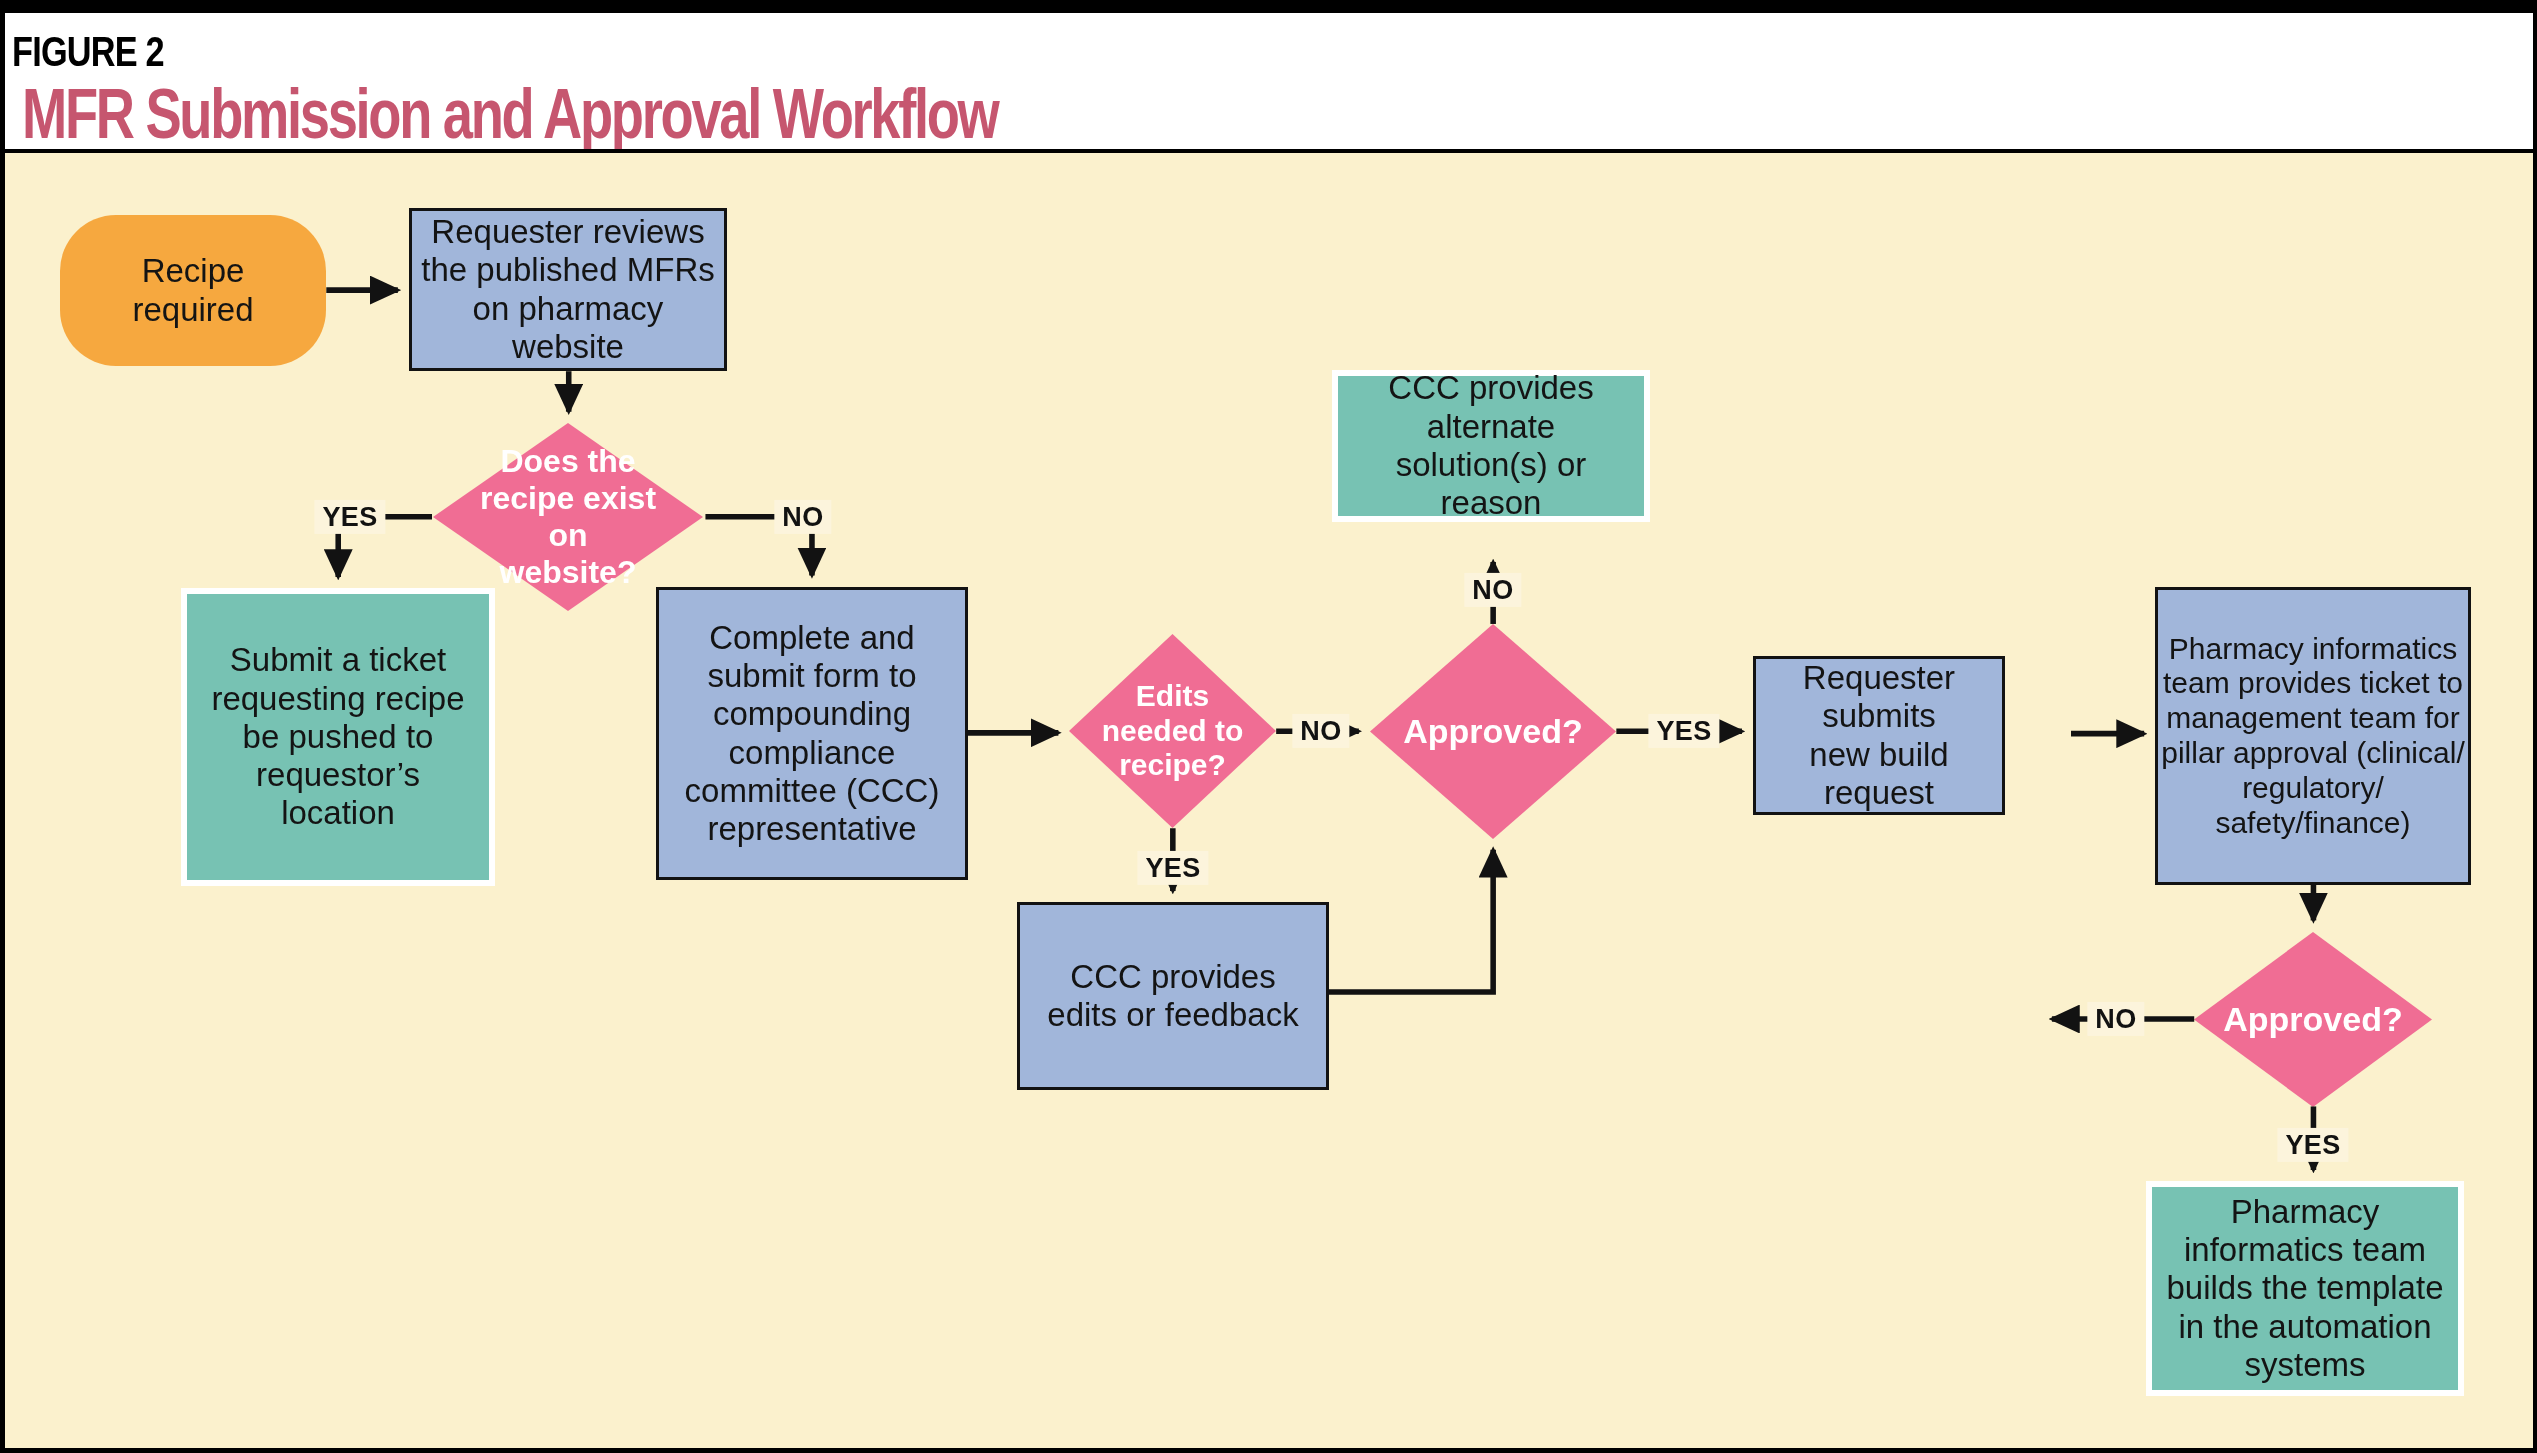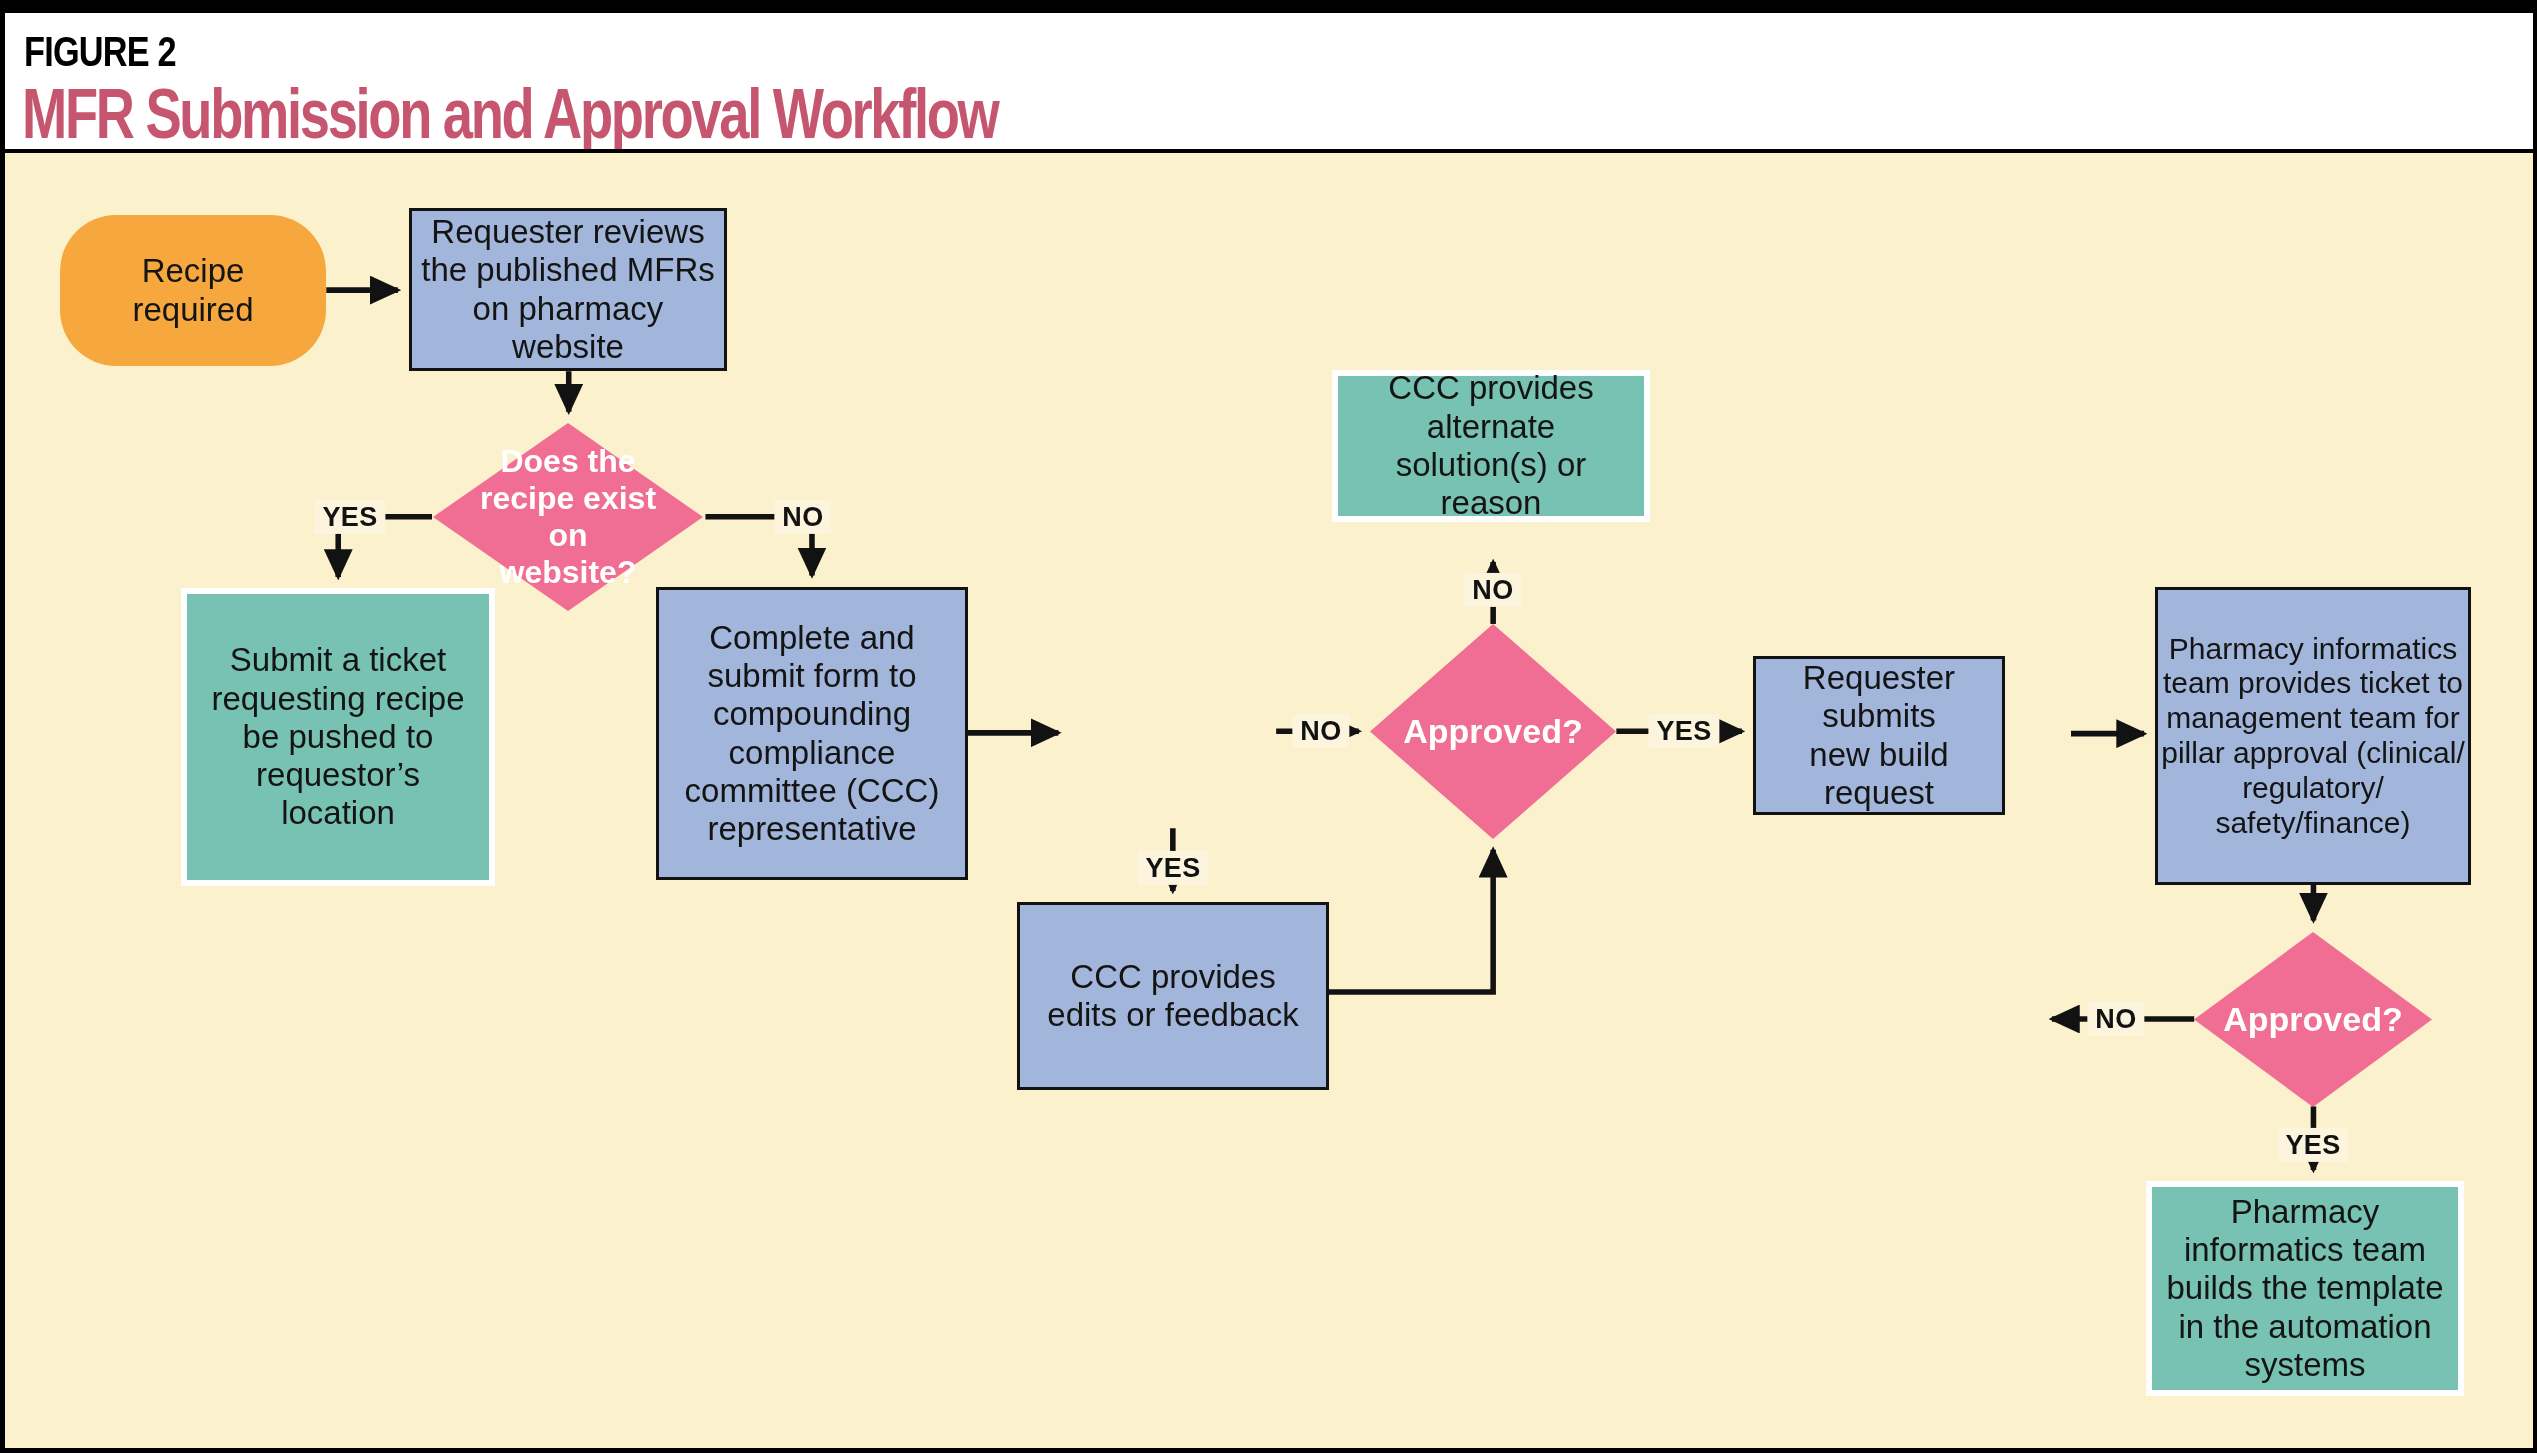--- a/index.html
+++ b/index.html
@@ -7,21 +7,21 @@
         font-family:"Liberation Sans","DejaVu Sans",sans-serif;color:#141414;}
   
   .topbar{position:absolute;left:0;top:0;width:2538px;height:12.7px;background:#000;}
   .sidebar-l{position:absolute;left:0;top:0;width:4.8px;height:1453px;background:#000;}
   .sidebar-r{position:absolute;right:0;top:0;width:4.8px;height:1453px;background:#000;}
   .botbar{position:absolute;left:0;bottom:0;width:2538px;height:4.8px;background:#000;}
   .divider{position:absolute;left:4.8px;top:149px;width:2528px;height:4px;background:#000;}
   .canvas{position:absolute;left:4.8px;top:153px;width:2528px;height:1295px;background:#FBF1CD;}
 
   
-  .figure-label{position:absolute;left:24px;top:27px;font-size:35px;font-weight:900;color:#000;
+  .figure-label{position:absolute;left:12px;top:27px;font-size:35px;font-weight:900;color:#000;
                 letter-spacing:-0.8px;}
   .figure-label .stretch{display:inline-block;transform:scale(0.98,1.22);transform-origin:left top;}
   .fig-title{position:absolute;left:22px;top:73px;font-size:56px;font-weight:900;color:#C6566F;
              letter-spacing:-2.4px;}
   .fig-title .stretch{display:inline-block;transform:scale(0.97,1.25);transform-origin:left top;}
 
   
   .node{position:absolute;display:flex;align-items:center;justify-content:center;text-align:center;
         box-sizing:border-box;line-height:1.16;}
   .terminal{background:#F6A83F;border-radius:56px;font-size:33px;font-weight:500;}
@@ -121,20 +121,24 @@
   </div>
 
   <div class="node outcome n-ticket">
     <span>Submit a ticket requesting recipe be pushed to requestor’s location</span>
   </div>
 
   <div class="node process n-form">
     <span>Complete and submit form to compounding compliance committee (CCC) representative</span>
   </div>
 
+  <div class="node decision n-d2">
+    <div class="diamond-shape"></div>
+    <div class="dtext">Edits needed to recipe?</div>
+  </div>
 
   <div class="node decision n-d3">
     <div class="diamond-shape"></div>
     <div class="dtext">Approved?</div>
   </div>
 
   <div class="node outcome n-cccalt">
     <span>CCC provides alternate solution(s) or reason</span>
   </div>
 

